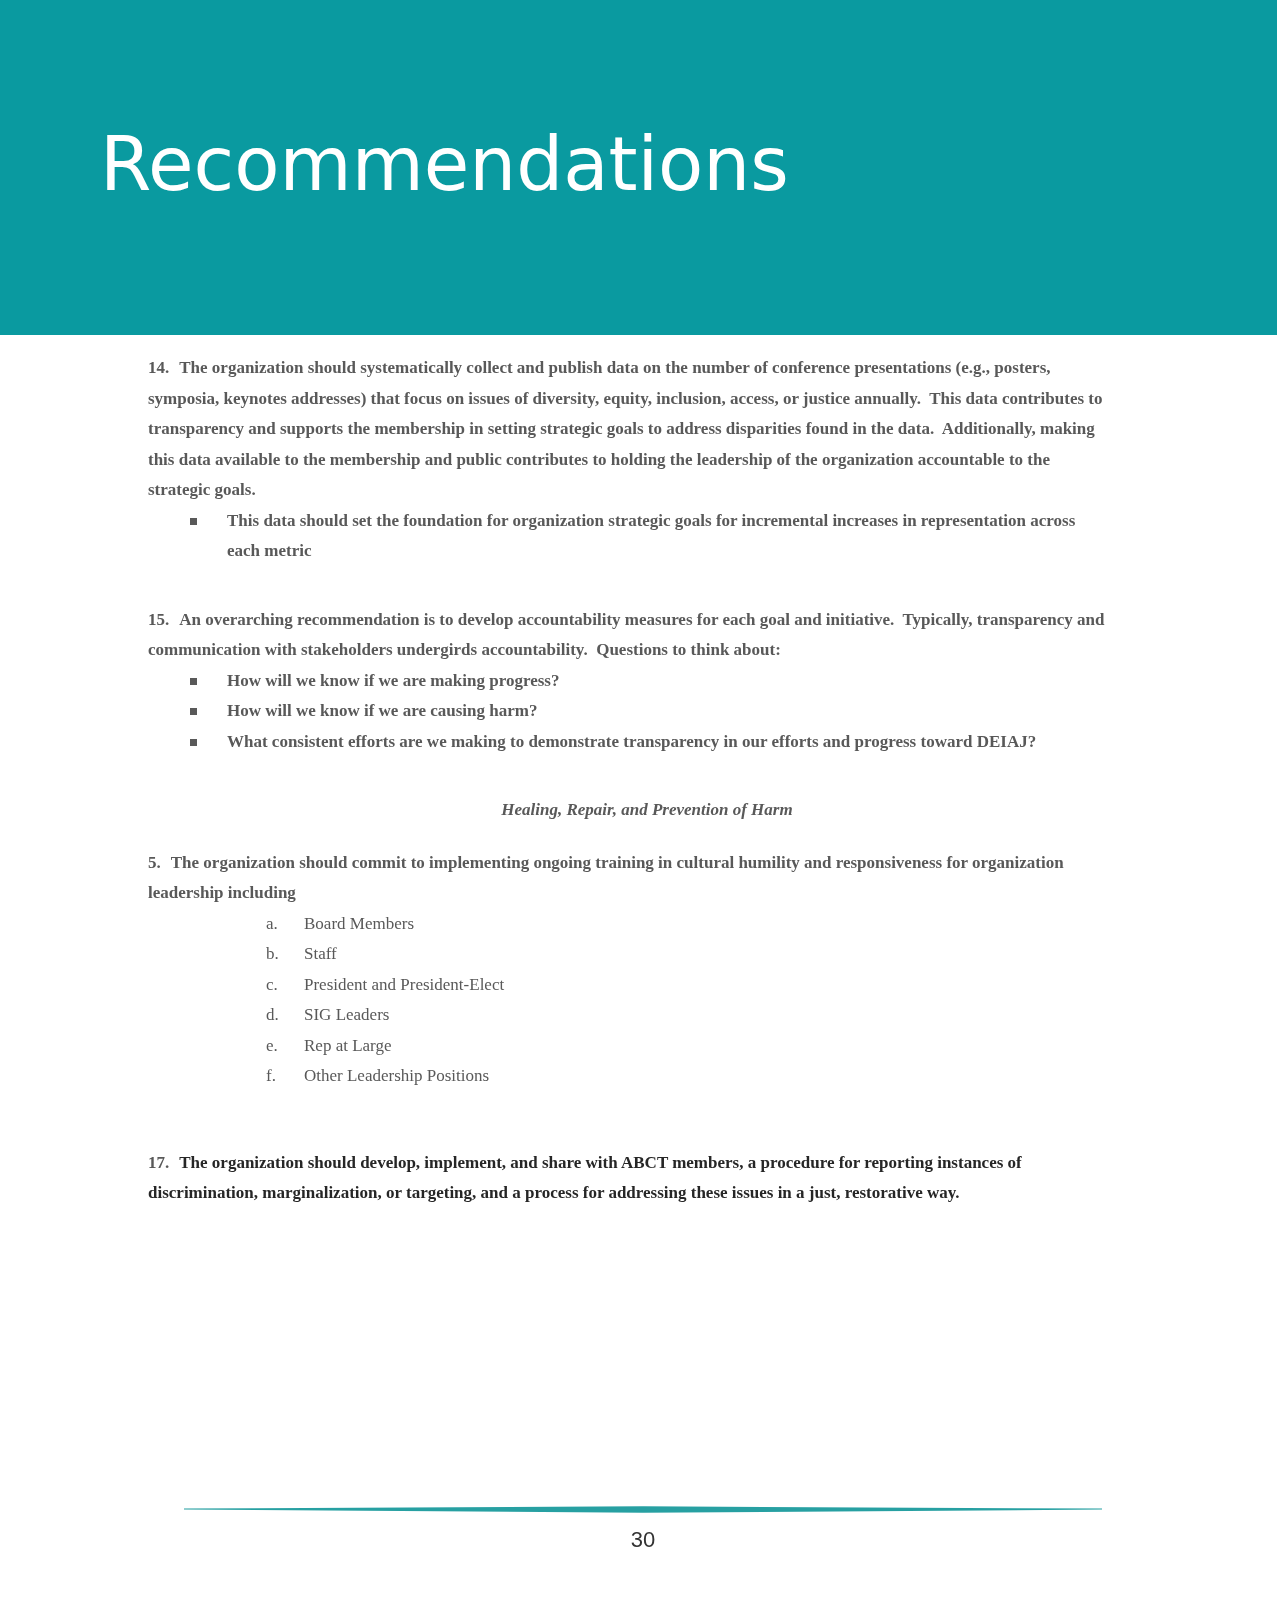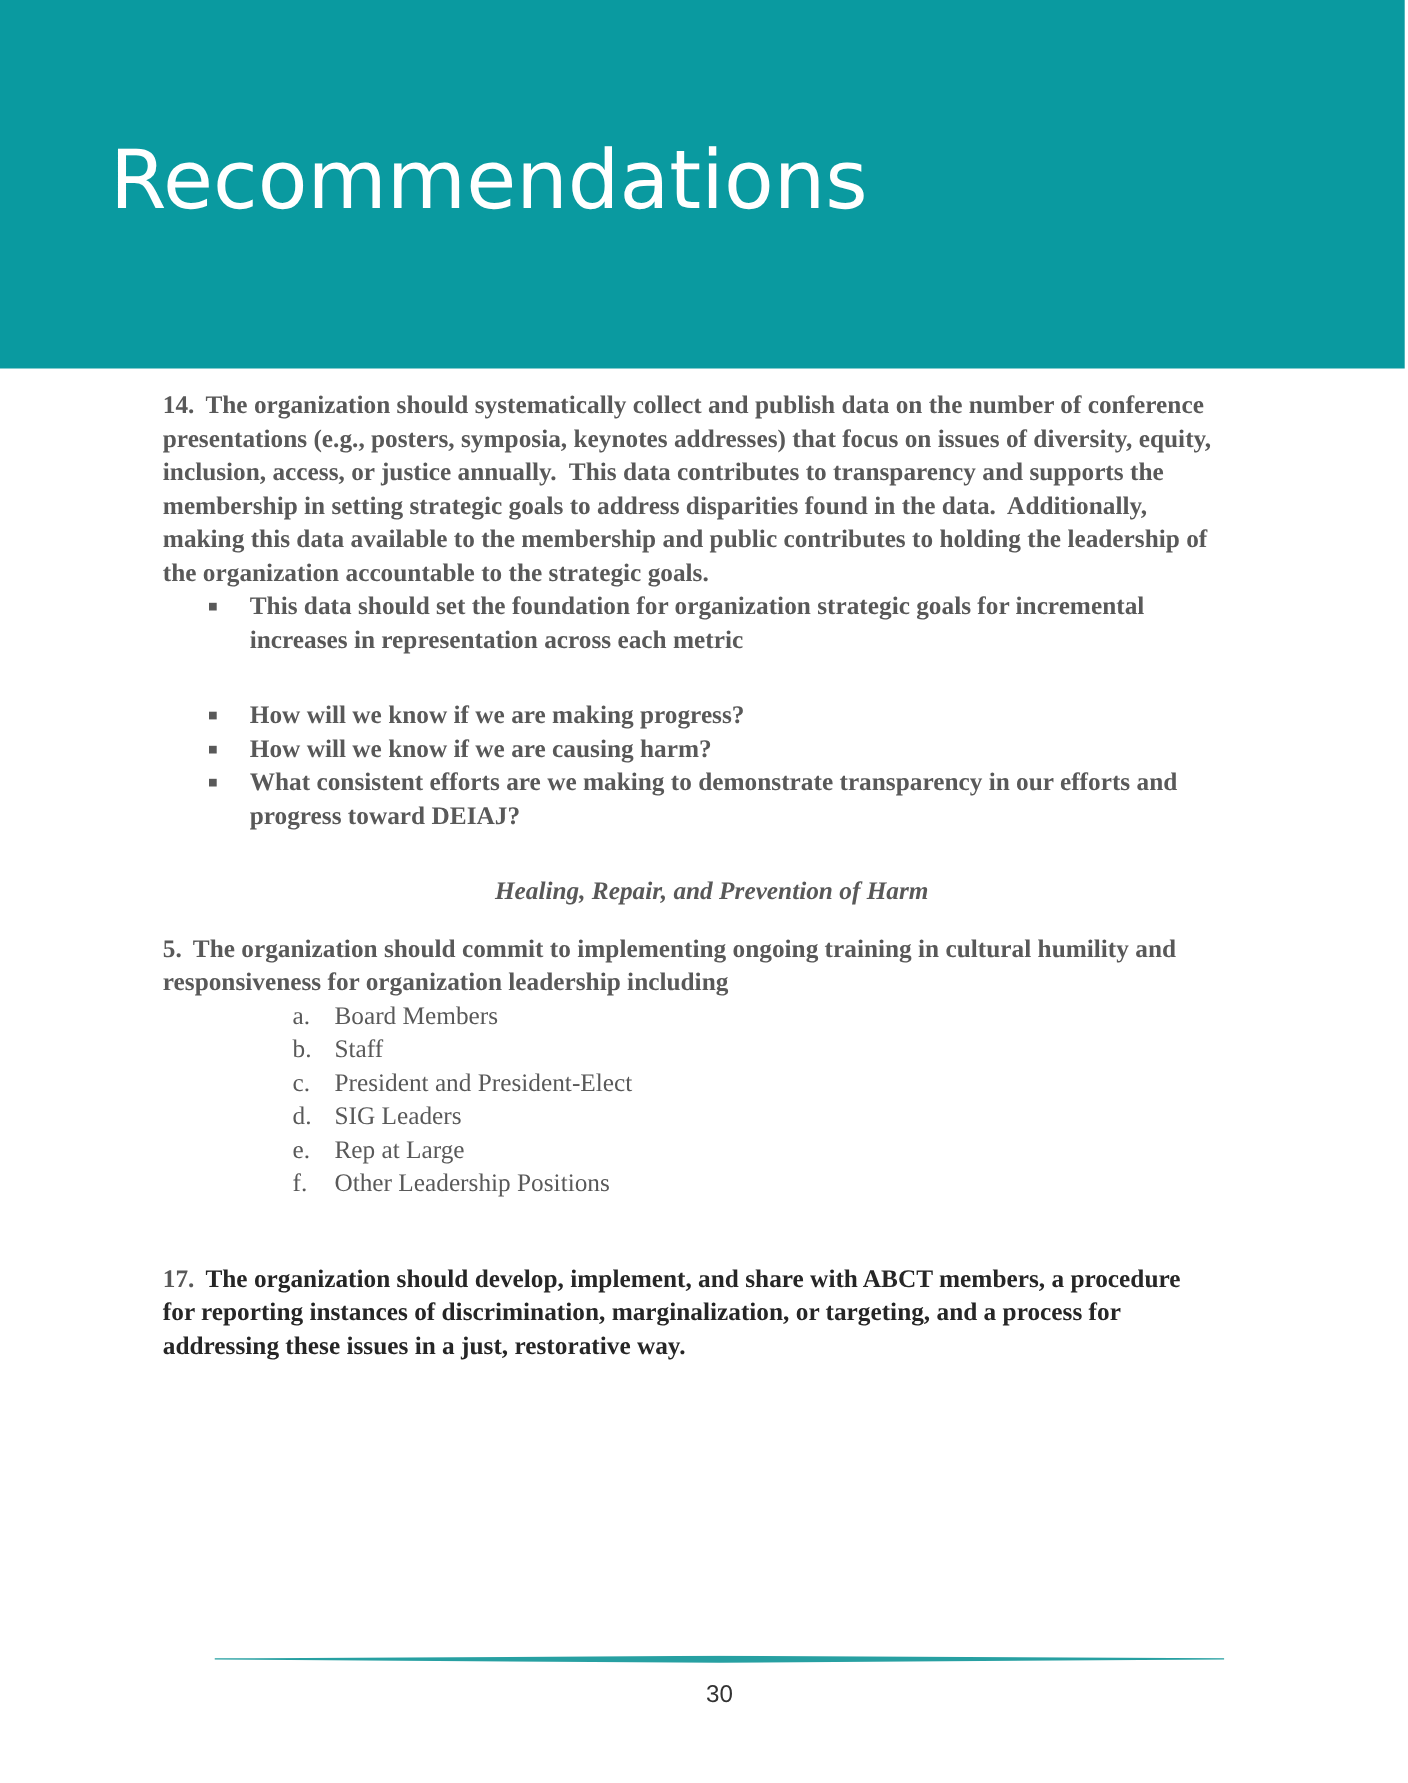--- a/index.html
+++ b/index.html
@@ -29,21 +29,21 @@
     font-family:"DejaVu Sans","Liberation Sans",sans-serif;
     font-weight:400;
     font-size:74px;
     line-height:1;
     letter-spacing:0px;
   }
   .content{
     width:958px;
     padding:18px 0 0 148px;
     color:var(--body_text);
-    font-size:23px;
+    font-size:17px;
     line-height:30.5px;
   }
   .para{
     margin:0;
     font-weight:700;
   }
   .para span{white-space:pre-wrap;}
   .num{margin-right:10px;}
   .dark{color:var(--dark_text);}
   .item17{margin-top:56px;}
@@ -78,21 +78,21 @@
   ol.letters li{
     position:relative;
     padding-left:156px;
   }
   .letter{
     position:absolute;
     left:118px;
   }
   .footer{
     position:absolute;
-    left:195px;top:1499px;
+    left:184px;top:1499px;
     width:918px;
     text-align:center;
   }
   .divider-shape{fill:var(--divider);}
   .page-number{
     margin:10px 0 0 0;
     font-family:"Liberation Sans","DejaVu Sans",sans-serif;
     font-size:22px;
     color:var(--page_number);
     line-height:1.2;
@@ -107,20 +107,21 @@
     <h1>Recommendations</h1>
   </header>
 
   <main class="content">
 
     <p class="para"><span class="num">14.</span><span>The organization should systematically collect and publish data on the number of conference presentations (e.g., posters, symposia, keynotes addresses) that focus on issues of diversity, equity, inclusion, access, or justice annually.  This data contributes to transparency and supports the membership in setting strategic goals to address disparities found in the data.  Additionally, making this data available to the membership and public contributes to holding the leadership of the organization accountable to the strategic goals.</span></p>
     <ul class="bullets">
       <li><span class="sq"></span><span>This data should set the foundation for organization strategic goals for incremental increases in representation across each metric</span></li>
     </ul>
 
+    <p class="para"><span class="num">15.</span><span>An overarching recommendation is to develop accountability measures for each goal and initiative.  Typically, transparency and communication with stakeholders undergirds accountability.  Questions to think about:</span></p>
     <ul class="bullets">
       <li><span class="sq"></span><span>How will we know if we are making progress?</span></li>
       <li><span class="sq"></span><span>How will we know if we are causing harm?</span></li>
       <li><span class="sq"></span><span>What consistent efforts are we making to demonstrate transparency in our efforts and progress toward DEIAJ?</span></li>
     </ul>
 
     <p class="section-heading">Healing, Repair, and Prevention of Harm</p>
 
     <p class="para"><span class="num">5.</span><span>The organization should commit to implementing ongoing training in cultural humility and responsiveness for organization leadership including</span></p>
     <ol class="letters">

